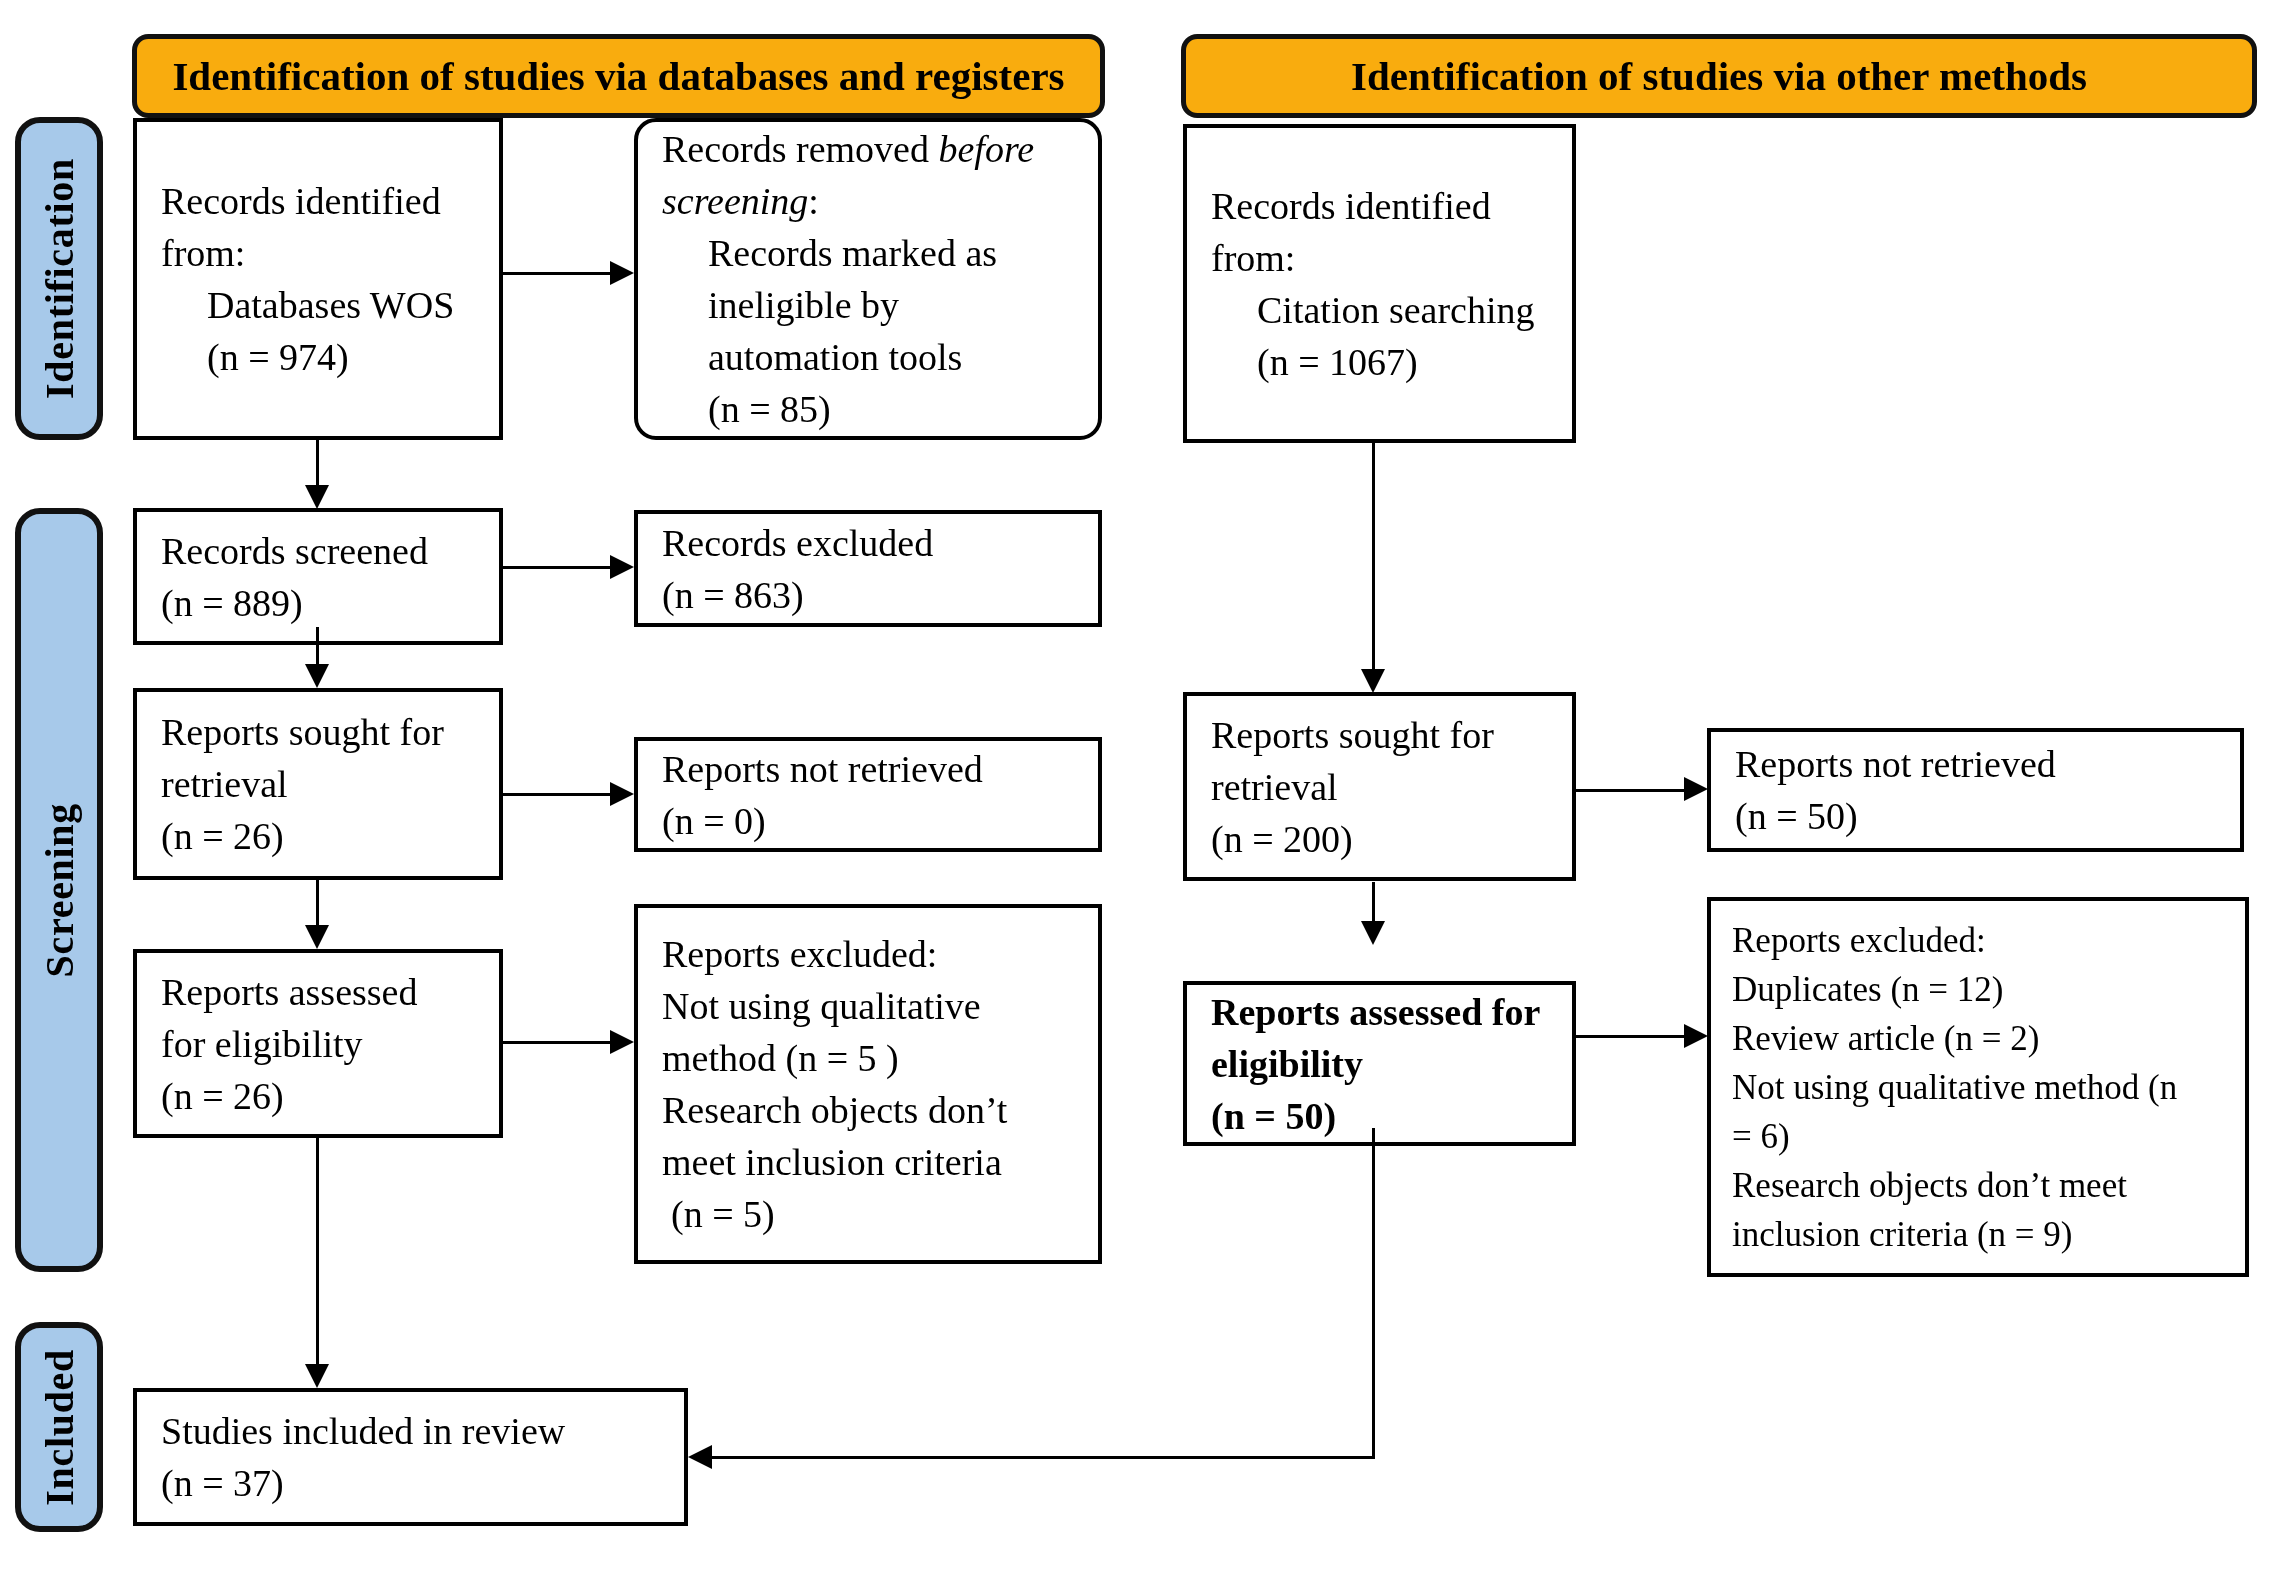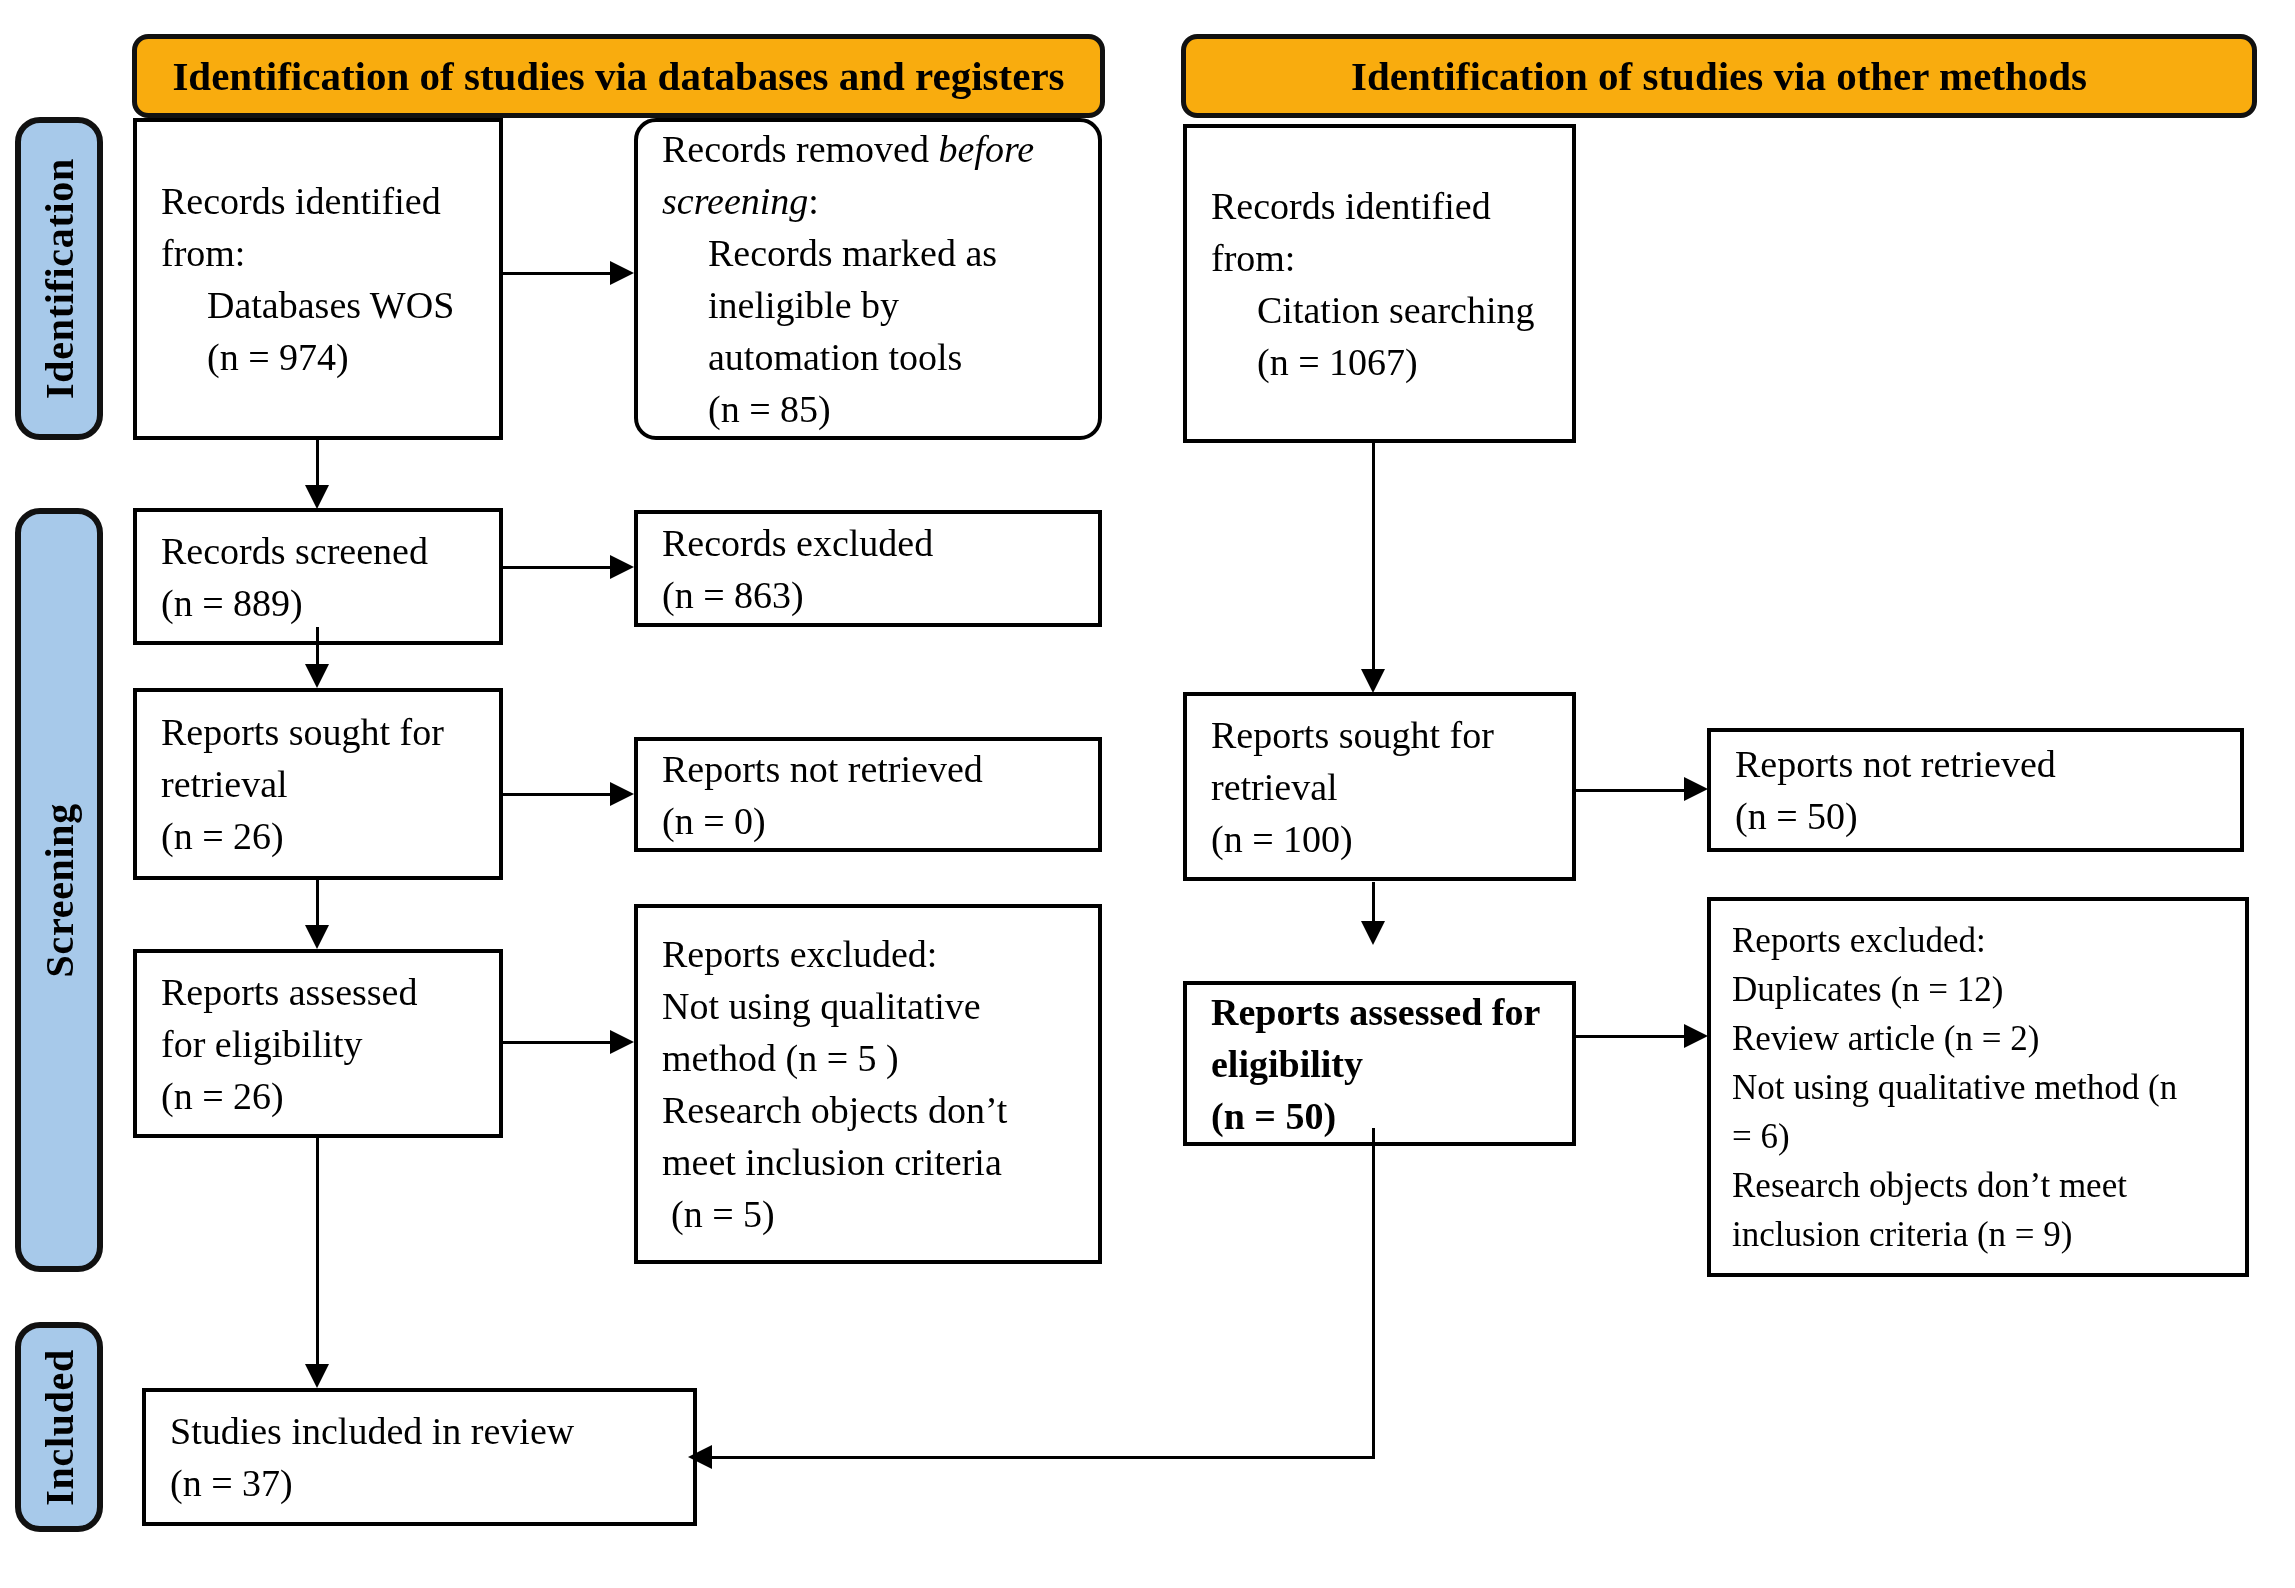--- a/index.html
+++ b/index.html
@@ -144,21 +144,21 @@
   <div class="box" style="left:1183px;top:124px;width:393px;height:319px;">
     <div>Records identified</div>
     <div>from:</div>
     <div class="indent">Citation searching</div>
     <div class="indent">(n = 1067)</div>
   </div>
 
   <div class="box" style="left:1183px;top:692px;width:393px;height:189px;">
     <div>Reports sought for</div>
     <div>retrieval</div>
-    <div>(n = 100)</div>
+    <div>(n = 200)</div>
   </div>
 
   <div class="box" style="left:1707px;top:728px;width:537px;height:124px;">
     <div>Reports not retrieved</div>
     <div>(n = 50)</div>
   </div>
 
   <div class="box" style="left:1183px;top:981px;width:393px;height:165px;font-weight:bold;">
     <div>Reports assessed for</div>
     <div>eligibility</div>
@@ -168,21 +168,21 @@
   <div class="box small" style="left:1707px;top:897px;width:542px;height:380px;">
     <div>Reports excluded:</div>
     <div>Duplicates (n = 12)</div>
     <div>Review article (n = 2)</div>
     <div>Not using qualitative method (n</div>
     <div>= 6)</div>
     <div>Research objects don’t meet</div>
     <div>inclusion criteria (n = 9)</div>
   </div>
 
-  <div class="box" style="left:142px;top:1388px;width:555px;height:138px;">
+  <div class="box" style="left:133px;top:1388px;width:555px;height:138px;">
     <div>Studies included in review</div>
     <div>(n = 37)</div>
   </div>
 
   <div class="vline" style="left:316px;top:440px;height:47px;"></div>
   <div class="arr-down" style="left:305px;top:485px;"></div>
 
   <div class="vline" style="left:316px;top:627px;height:41px;"></div>
   <div class="arr-down" style="left:305px;top:664px;"></div>
 

